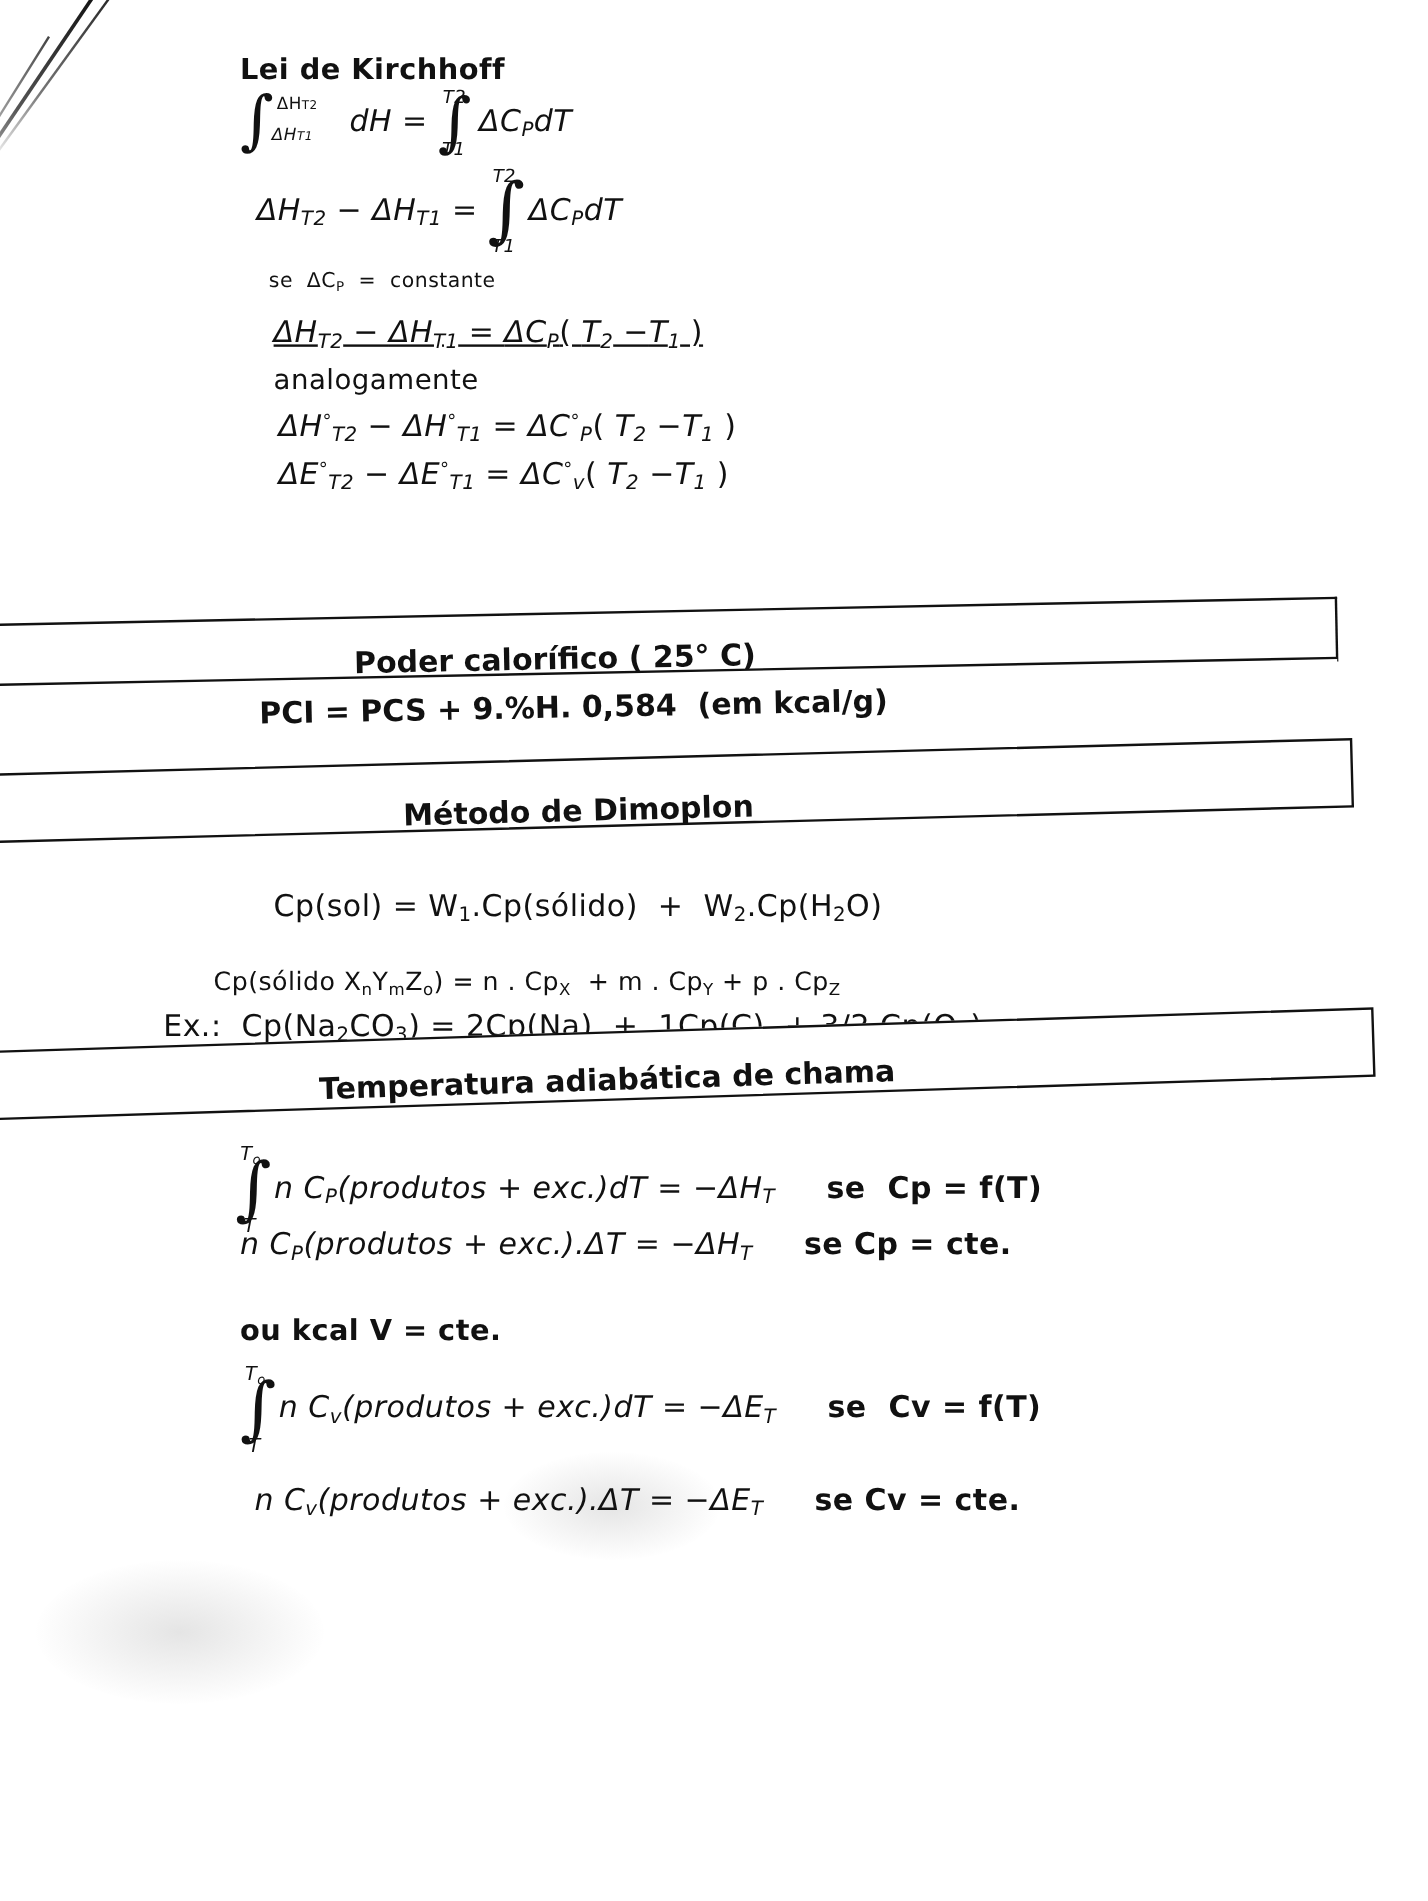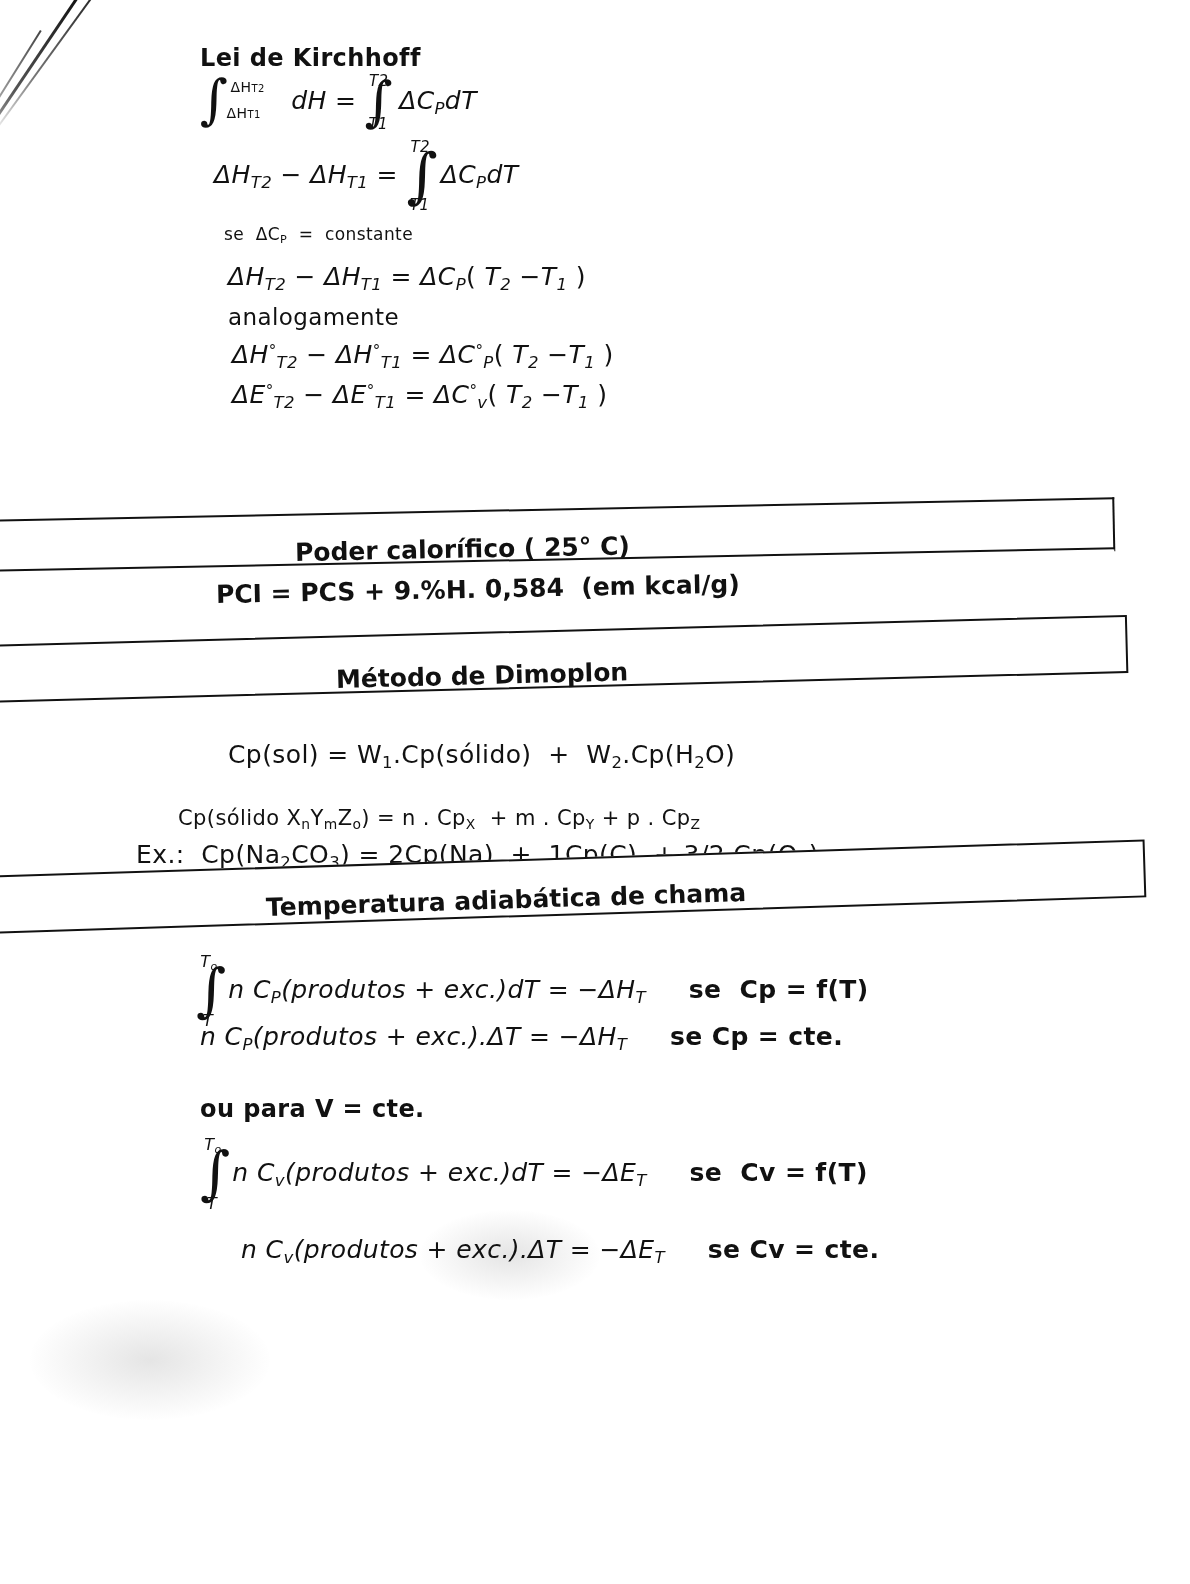--- a/index.html
+++ b/index.html
@@ -112,20 +112,21 @@
   .sidelim .u {
     position: absolute;
     left: 2px; top: -30px;
     font-size: 14px;
     text-align: right;
   }
   .sidelim .l {
     position: absolute;
     left: -2px; top: -4px;
     font-size: 14px;
+    font-style: italic;
   }
 
   
   .banner {
     position: absolute;
     border: 2px solid #111;
     background: #ffffff;
     box-sizing: border-box;
   }
 
@@ -170,21 +171,21 @@
     <span class="intg-tall" style="font-size:60px;">∫</span>
     <span class="lim-bot" style="bottom:-22px;">T1</span>
   </span>
   <span class="it">ΔC<span class="sub">P</span>dT</span>
 </div>
 
 <div class="blk hand" style="left:224px; top:224px; font-size:17px;">
   <span>se &nbsp;ΔC<span class="sub">P</span> &nbsp;= &nbsp;constante</span>
 </div>
 
-<div class="blk hand" style="left:228px; top:262px; font-size:25px;">
+<div class="blk hand" style="left:228px; top:262px; font-size:25px;text-decoration:underline;">
   <span class="it">ΔH<span class="sub">T2</span></span> − <span class="it">ΔH<span class="sub">T1</span></span> = <span class="it">ΔC<span class="sub">P</span></span>( <span class="it">T<span class="sub">2</span></span> −<span class="it">T<span class="sub">1</span></span> )
 </div>
 
 <div class="blk hand" style="left:228px; top:304px; font-size:23px;text-align:right;">
   <span>analogamente</span>
 </div>
 
 <div class="blk hand" style="left:232px; top:340px; font-size:25px;">
   <span class="it">ΔH<span class="deg">°</span><span class="sub">T2</span></span> − <span class="it">ΔH<span class="deg">°</span><span class="sub">T1</span></span> = <span class="it">ΔC<span class="deg">°</span><span class="sub">P</span></span>( <span class="it">T<span class="sub">2</span></span> −<span class="it">T<span class="sub">1</span></span> )
 </div>
@@ -238,31 +239,31 @@
   <span class="hand-b">se &nbsp;Cp = f(T)</span>
 </div>
 
 <div class="blk hand" style="left:200px; top:1022px; font-size:25px;">
   <span class="it">n C<span class="sub">P</span>(produtos + exc.).ΔT = −ΔH<span class="sub">T</span></span>
   <span style="display:inline-block; width:26px;"></span>
   <span class="hand-b">se Cp = cte.</span>
 </div>
 
 <div class="blk hand hand-b" style="left:200px; top:1095px; font-size:24px;">
-  <span>ou para V = cte.</span>
+  <span>ou kcal V = cte.</span>
 </div>
 
 <div class="blk hand" style="left:200px; top:1158px; font-size:25px;">
   <span class="limwrap" style="width:24px;">
     <span class="lim-top" style="top:-24px; font-size:16px;">T<span style="font-size:11px; vertical-align:-0.3em;">o</span></span>
     <span class="intg-tall" style="font-size:58px;">∫</span>
     <span class="lim-bot" style="bottom:-24px; font-size:16px;">T</span>
   </span>
   <span class="it">n C<span class="sub">v</span>(produtos + exc.)dT = −ΔE<span class="sub">T</span></span>
   <span style="display:inline-block; width:26px;"></span>
   <span class="hand-b">se &nbsp;Cv = f(T)</span>
 </div>
 
-<div class="blk hand" style="left:212px; top:1235px; font-size:25px;margin-left:29px;">
+<div class="blk hand" style="left:212px; top:1235px; font-size:25px;">
   <span class="it">n C<span class="sub">v</span>(produtos + exc.).ΔT = −ΔE<span class="sub">T</span></span>
   <span style="display:inline-block; width:26px;"></span>
   <span class="hand-b">se Cv = cte.</span>
 </div>
 
 </body></html>

